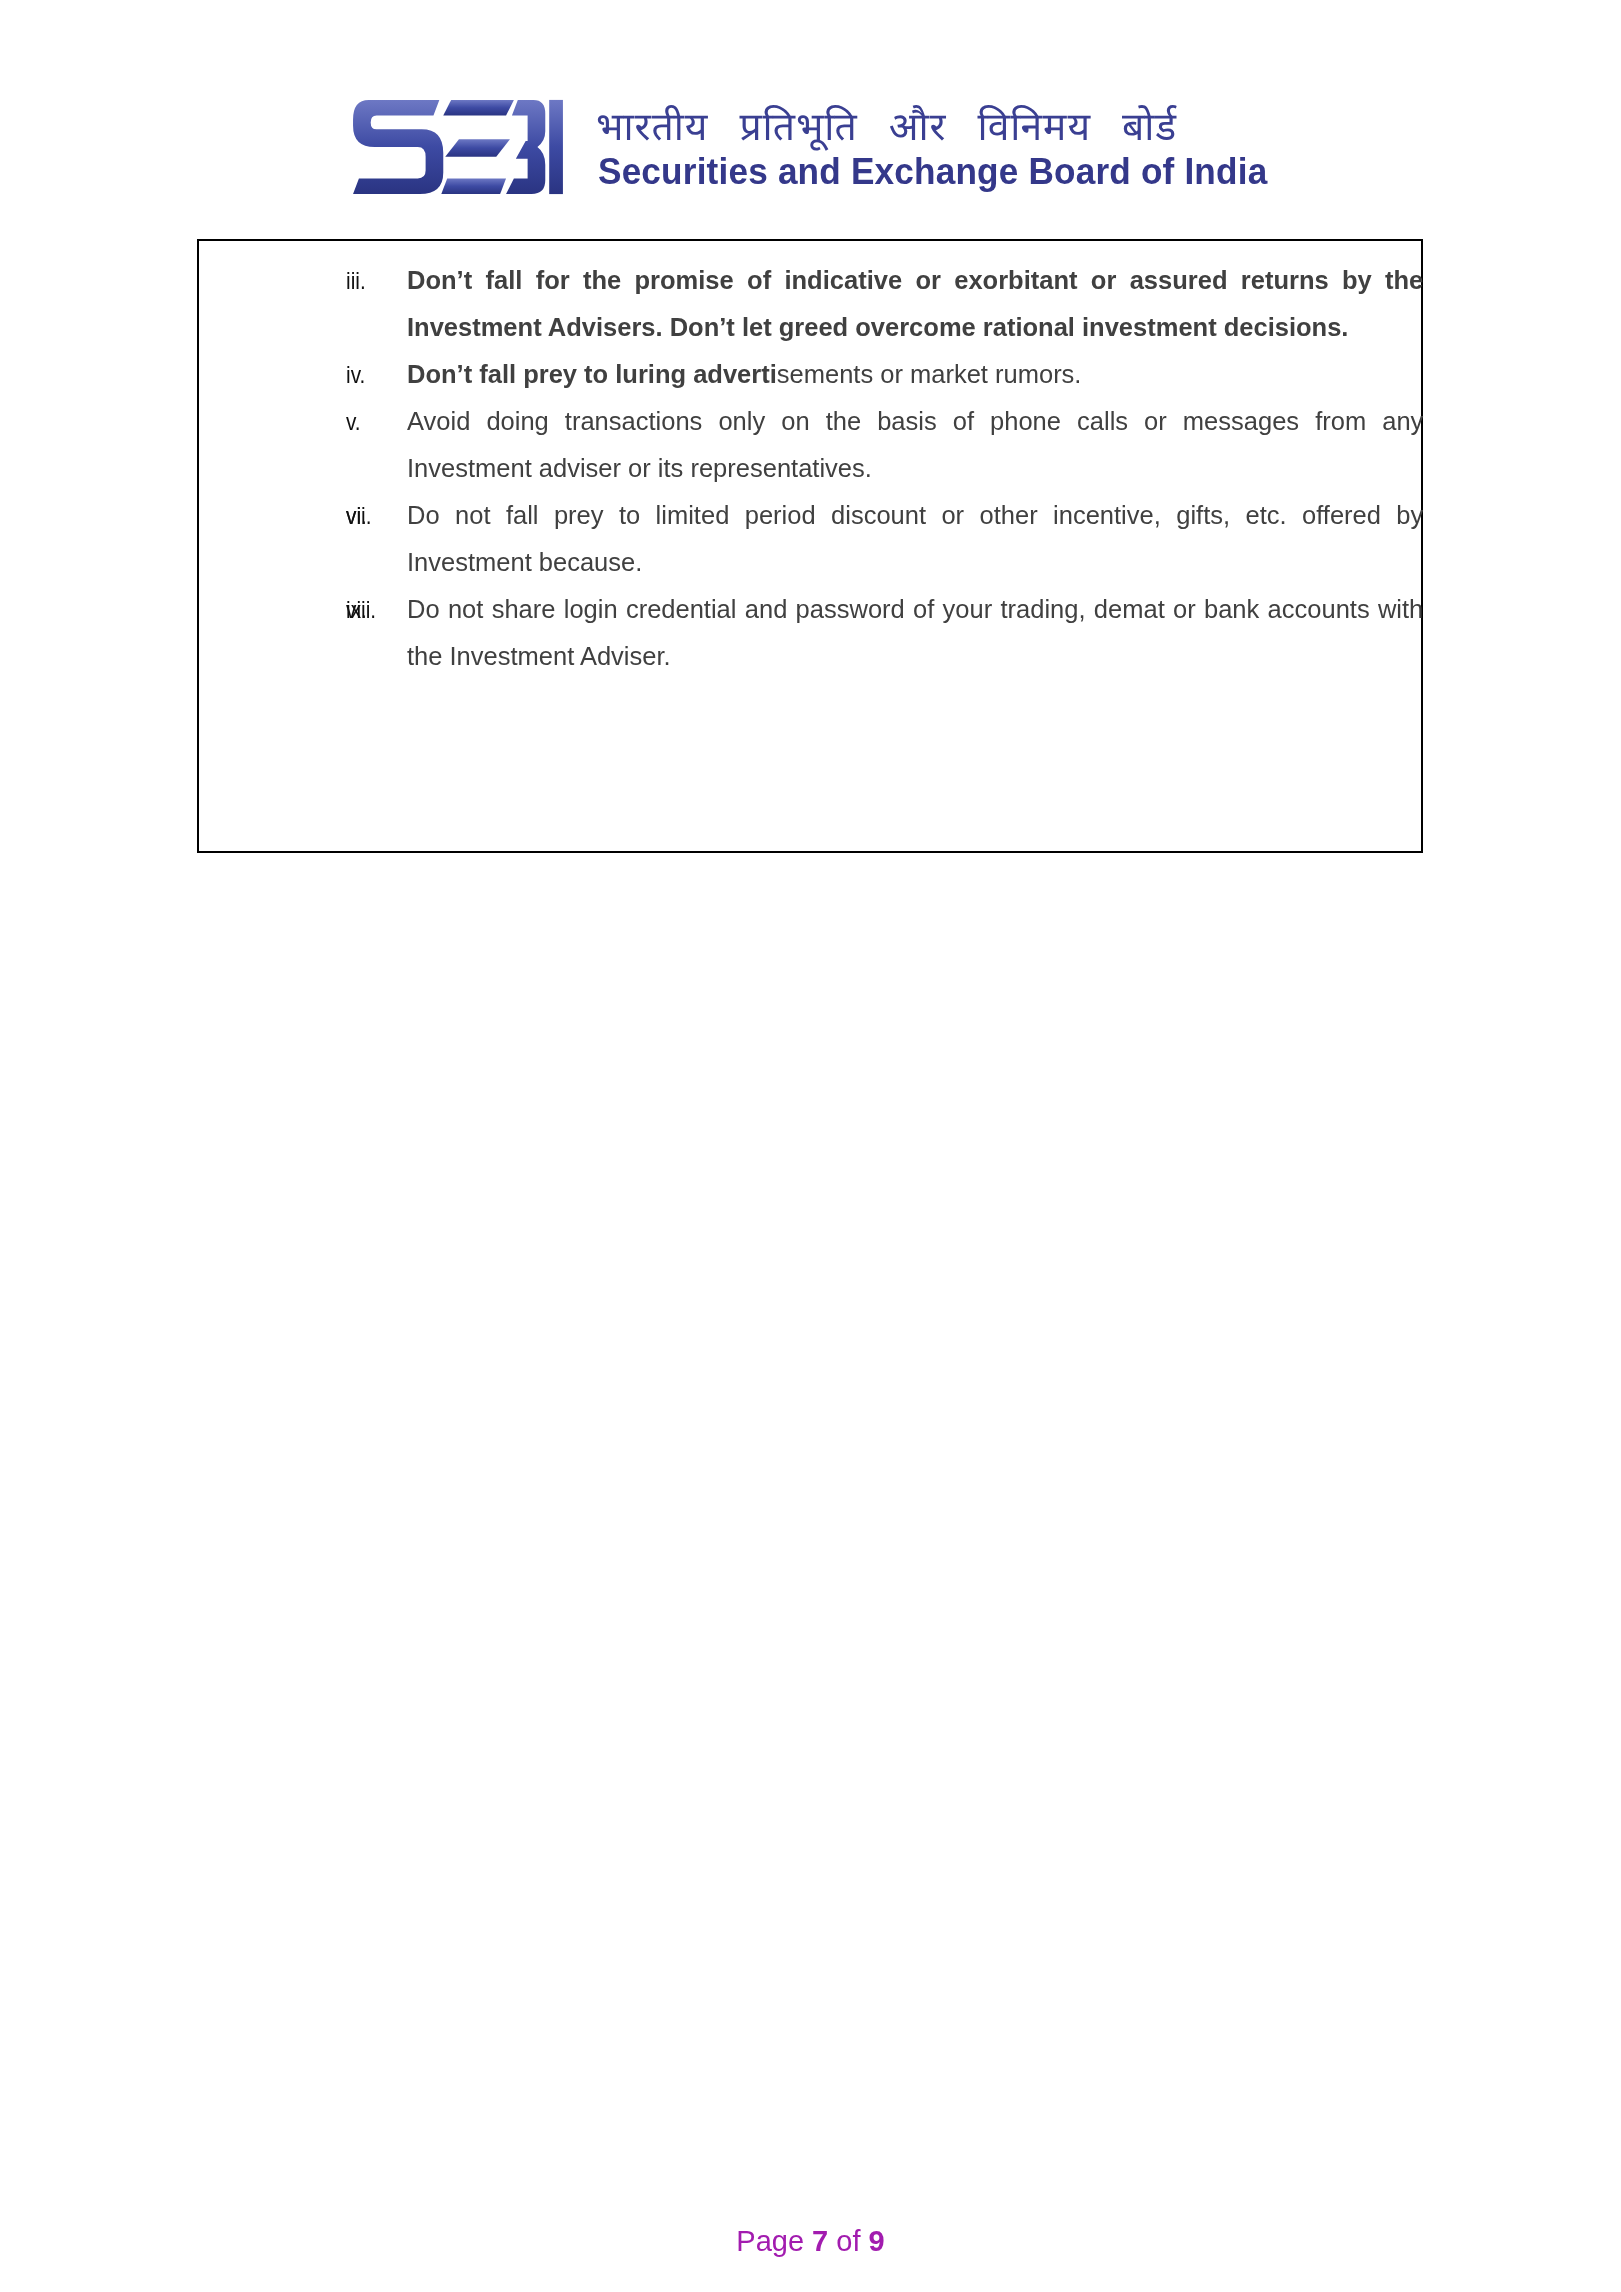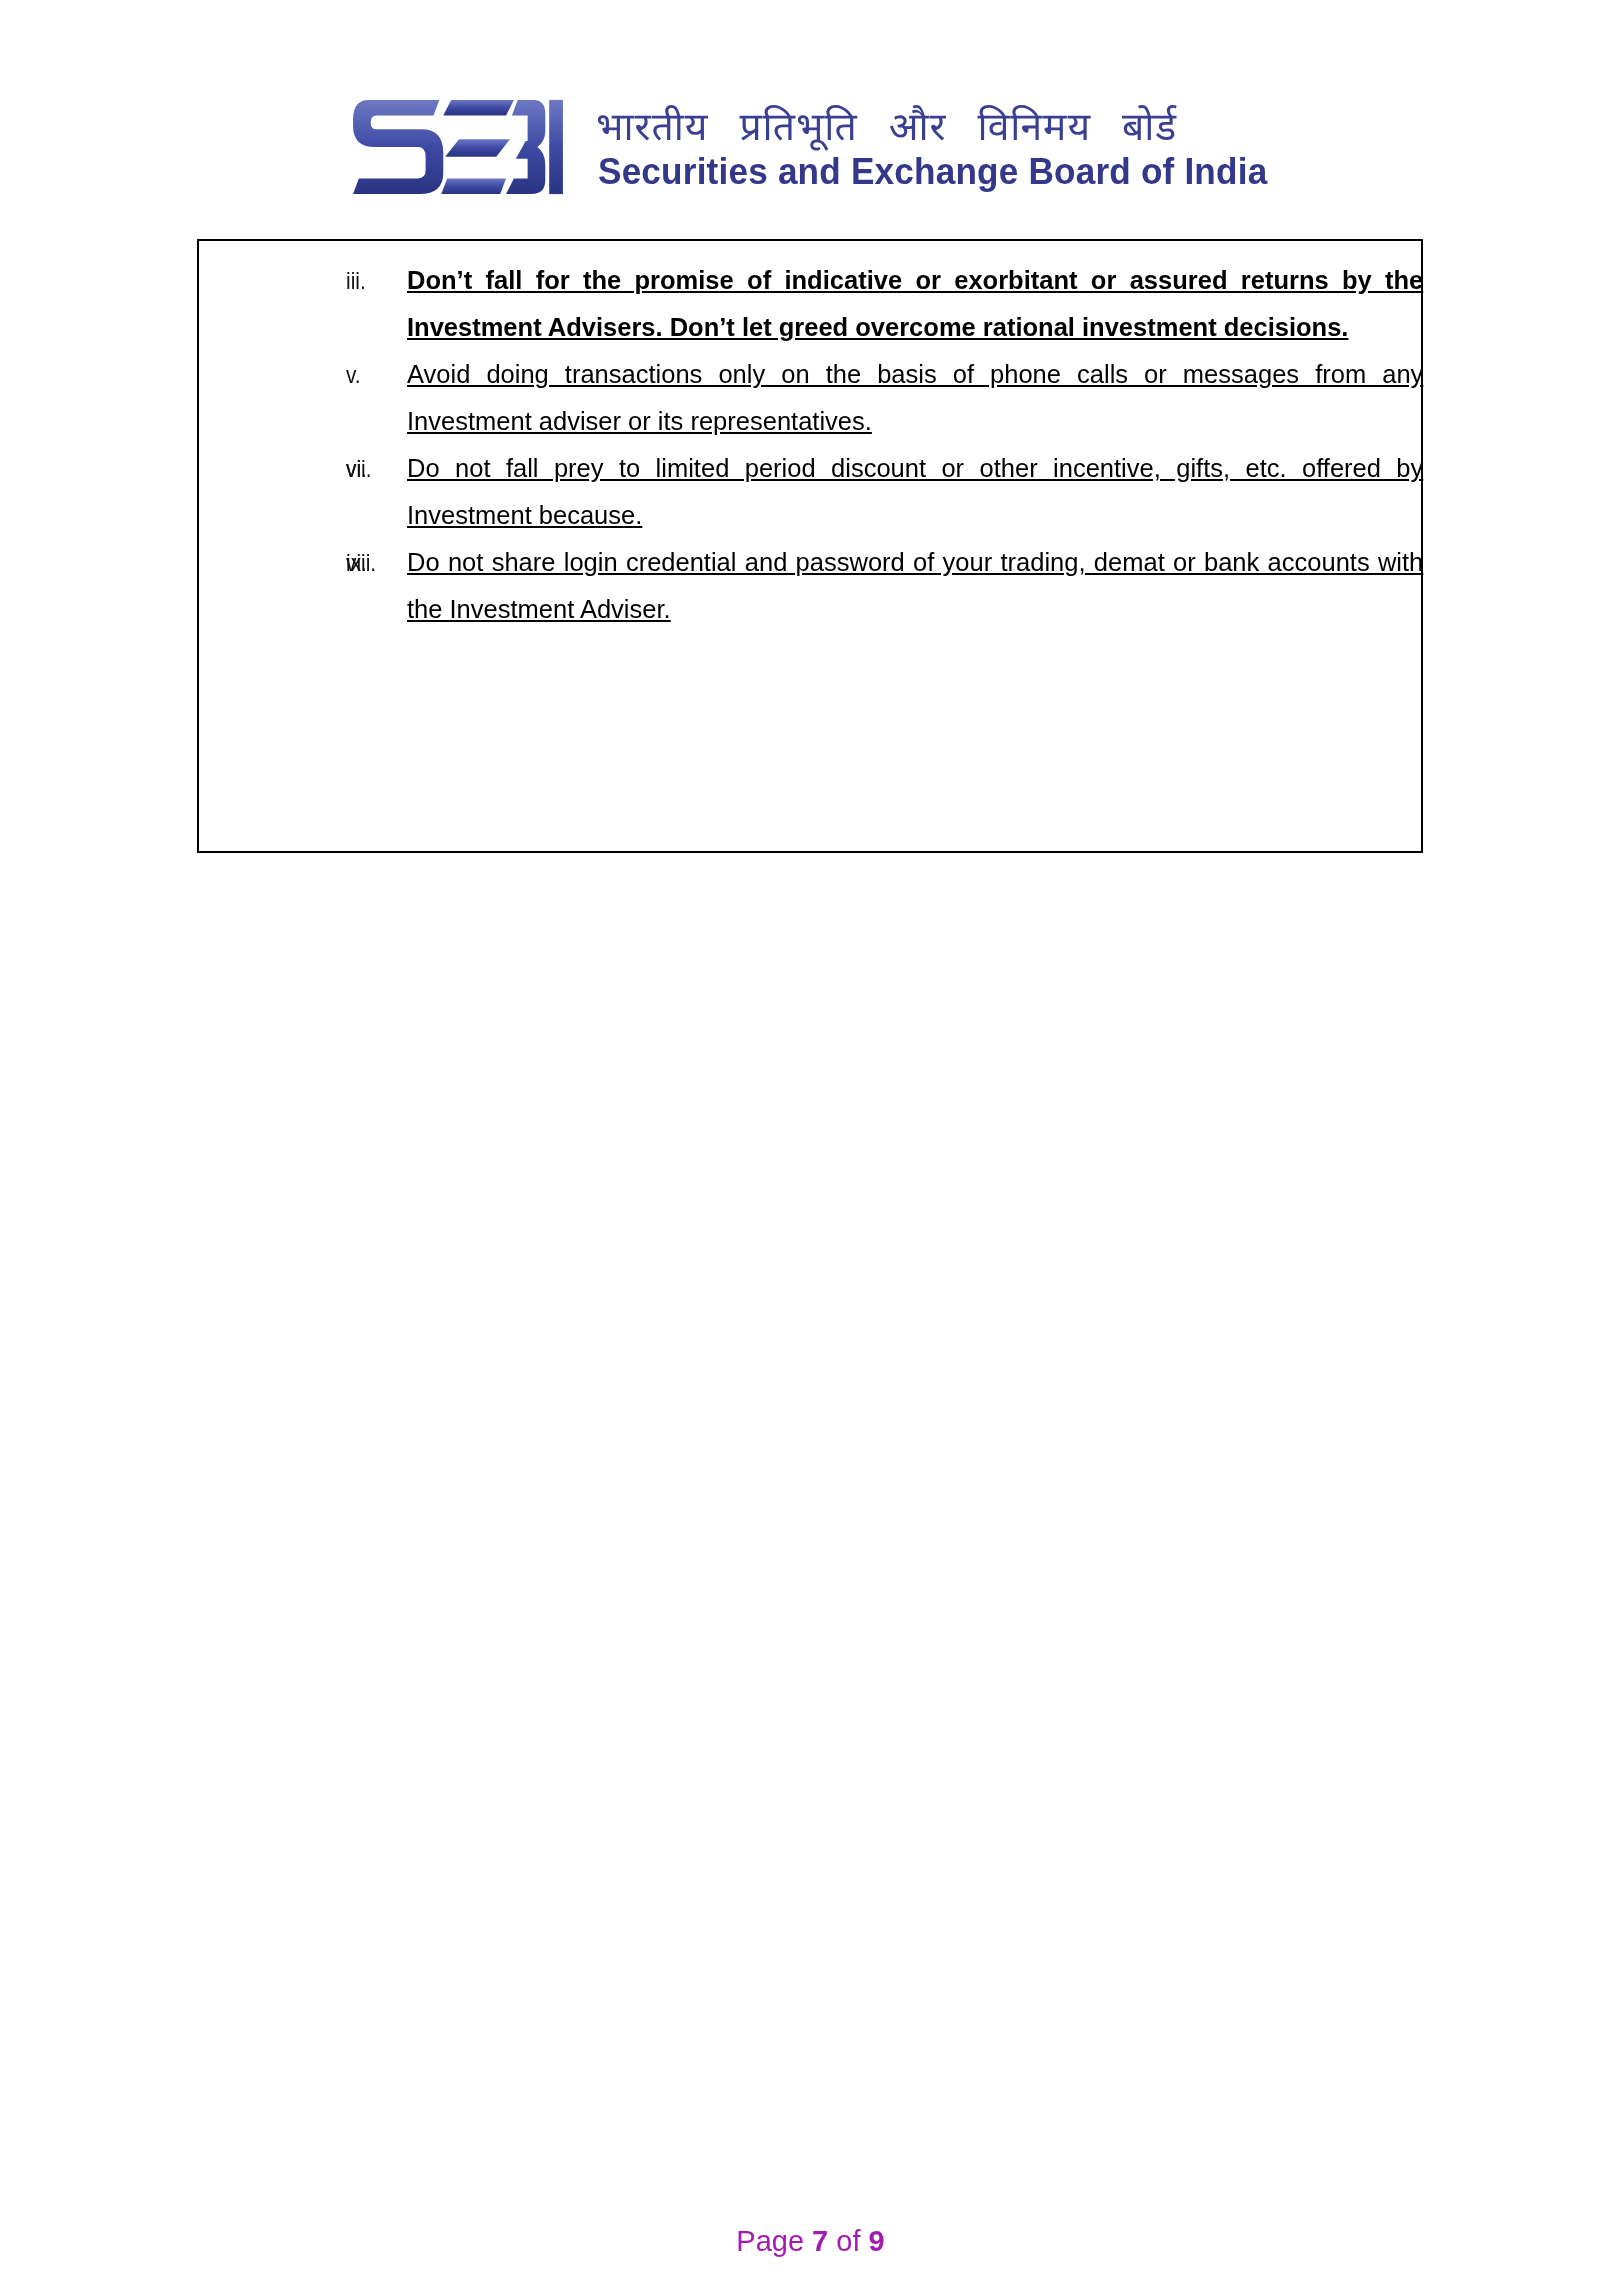--- a/index.html
+++ b/index.html
@@ -86,22 +86,21 @@
     transform: scaleX(0.85);
     transform-origin: left top;
   }
   .txt {
     margin-left: 192px;
     margin-right: 13.7px;
     font-size: 25.5px;
     line-height: 47px;
     text-align: justify;
     text-align-last: left;
-    color: #000000;
-    text-decoration: underline;
+    color: #404040;
   }
   .txt .b {
     font-weight: bold;
   }
   .footer {
     position: absolute;
     left: 0;
     width: 100%;
     top: 2225px;
     text-align: center;
@@ -137,20 +136,24 @@
   <div class="english">Securities and Exchange Board of India</div>
 </div>
 
 <div class="box">
   <ul class="list">
     <li class="item">
       <span class="num">iii.</span>
       <div class="txt"><span class="b">Don’t fall for the promise of indicative or exorbitant or assured returns by the Investment Advisers. Don’t let greed overcome rational investment decisions.</span><span></span></div>
     </li>
     <li class="item">
+      <span class="num">iv.</span>
+      <div class="txt"><span class="b">Don’t fall prey to luring adverti</span><span>sements or market rumors.</span></div>
+    </li>
+    <li class="item">
       <span class="num">v.</span>
       <div class="txt"><span class="b"></span><span>Avoid doing transactions only on the basis of phone calls or messages from any Investment adviser or its representatives.</span></div>
     </li>
     <li class="item">
       <span class="num">vi.</span>
     </li>
     <li class="item">
       <span class="num">vii.</span>
       <div class="txt"><span class="b"></span><span>Do not fall prey to limited period discount or other incentive, gifts, etc. offered by Investment because.</span></div>
     </li>

